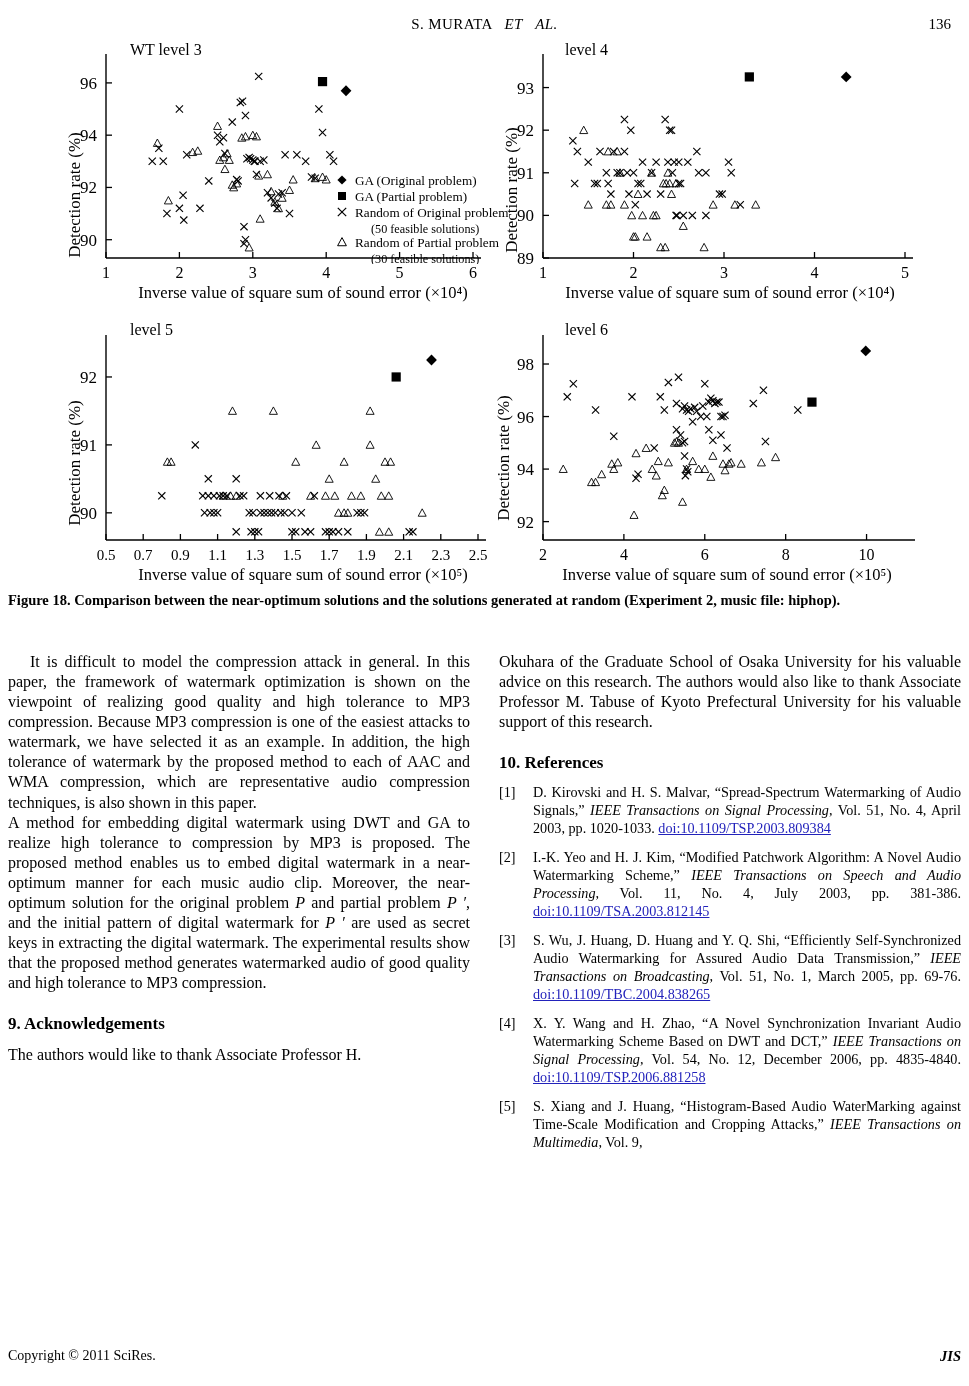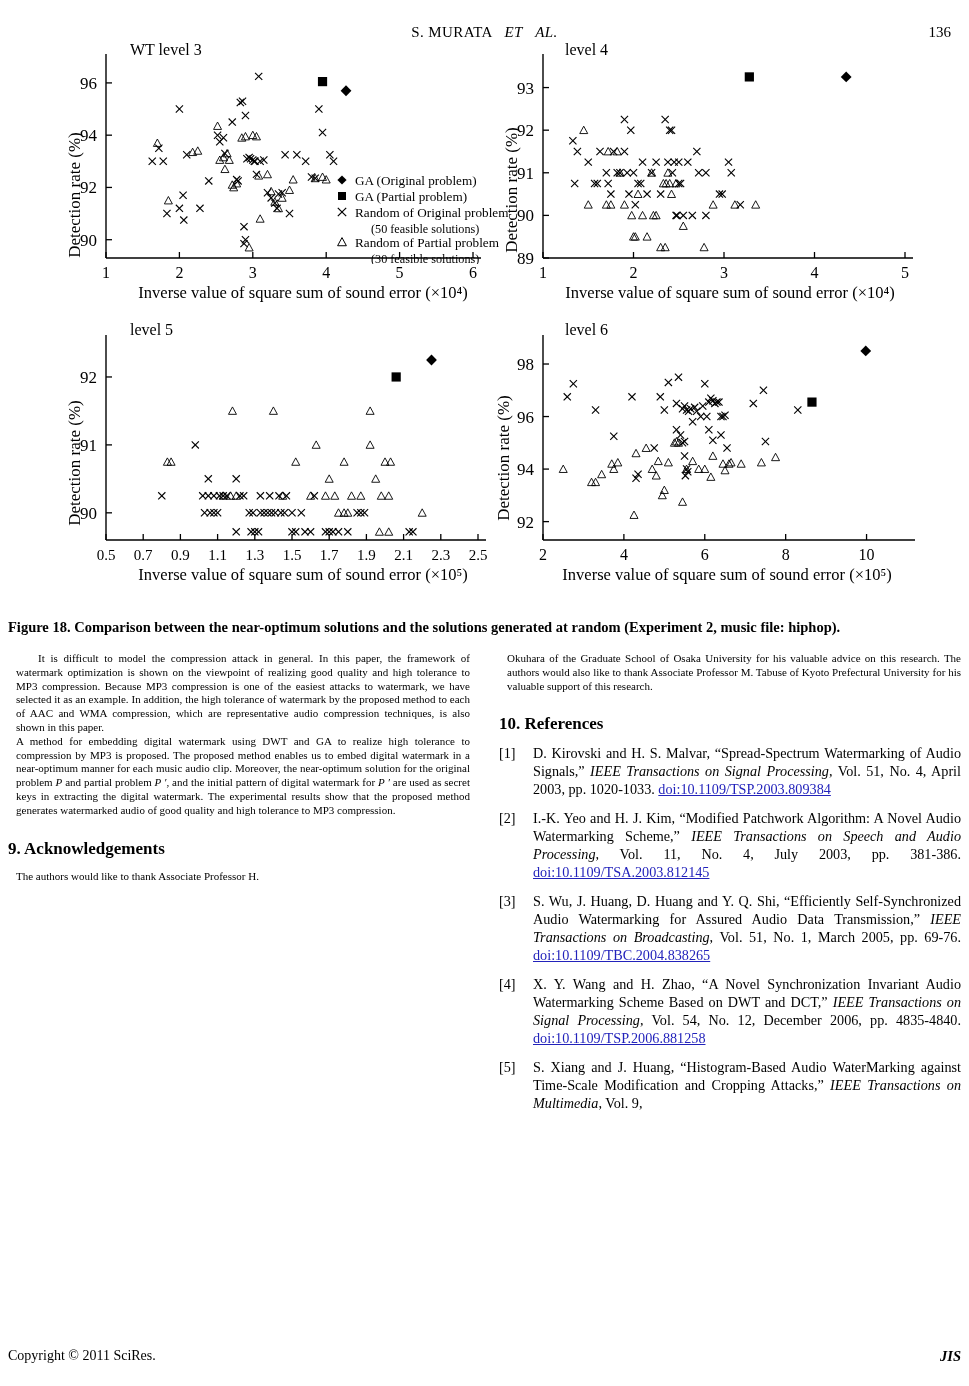--- a/index.html
+++ b/index.html
@@ -4,47 +4,47 @@
 <style>
   html,body{margin:0;padding:0;}
   body{
     width:969px;height:1386px;background:#fff;
     font-family:"Liberation Serif", serif;
     color:#000; position:relative; overflow:hidden;
   }
   .page{position:relative;width:969px;height:1386px;}
 
   
-  .runhead{position:absolute;top:24px;left:0;width:969px;height:22px;}
+  .runhead{position:absolute;top:16px;left:0;width:969px;height:22px;}
   .runhead .center{
     position:absolute;left:0;width:969px;text-align:center;
     font-size:15px;letter-spacing:.4px;
   }
   .runhead .center .ital{font-style:italic;}
   .runhead .pageno{position:absolute;right:18px;top:0;font-size:15px;}
 
   
   .figure{position:absolute;top:30px;left:0;width:969px;height:560px;}
   .chart{position:absolute;}
   .plot-svg{display:block;}
 
   .figcap{
-    position:absolute;top:617px;left:8px;width:955px;
+    position:absolute;top:590px;left:8px;width:955px;
     font-size:14.5px;font-weight:bold;line-height:1.45;
     font-family:"Liberation Serif", serif;
   }
 
   
   .col{position:absolute;top:652px;width:462px;}
   .col-left{left:8px;}
   .col-right{left:499px;}
 
   p.body{
-    margin:0 0 0 8px;
-    font-size:11px;line-height:1.255;
+    margin:0 0 0 0;
+    font-size:16px;line-height:1.255;
     text-align:justify;
     text-justify:inter-word;
     font-family:"Liberation Serif", serif;
   }
   p.body.indent{text-indent:22px;}
 
   h2.sec{
     font-size:17px;font-weight:bold;margin:21px 0 11px 0;
     font-family:"Liberation Serif", serif;
   }

